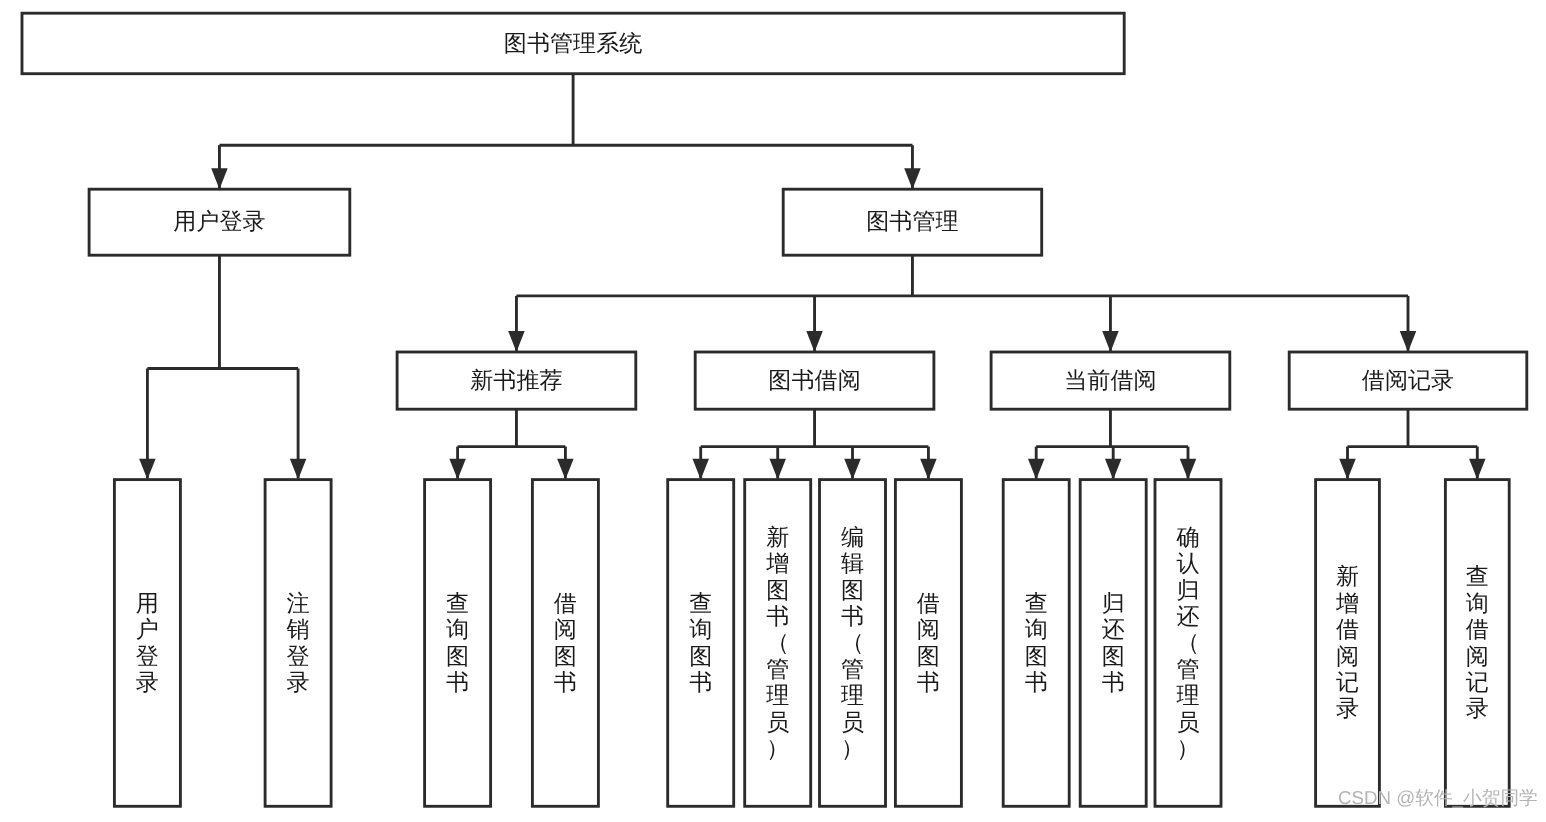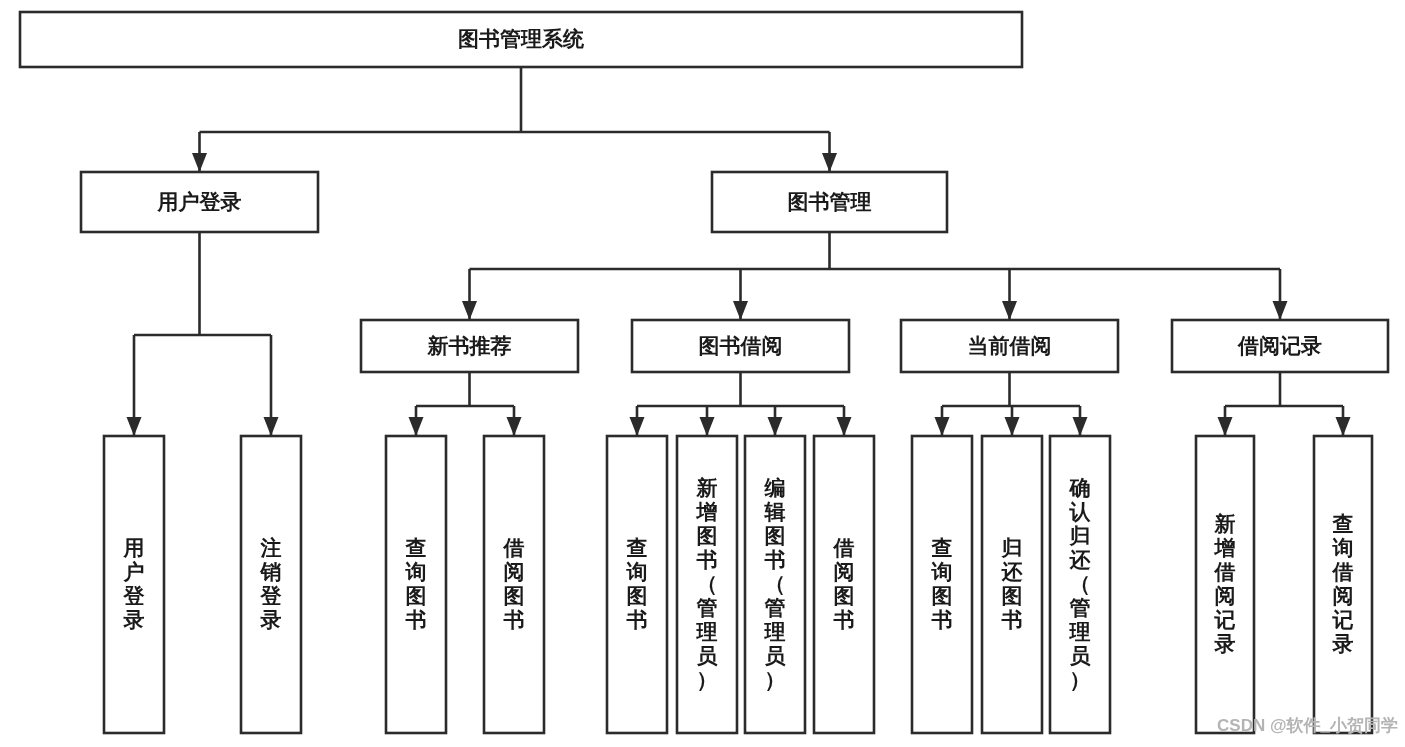--- a/index.html
+++ b/index.html
@@ -11,21 +11,20 @@
     width: 1405px;
     height: 747px;
     font-family: "Liberation Sans", "DejaVu Sans", sans-serif;
     overflow: hidden;
     position: relative;
   }
   #diagram-root {
     position: relative;
     width: 1405px;
     height: 747px;
-    font-weight: bold;
   }
   svg.diagram-canvas {
     position: absolute;
     top: 0;
     left: 0;
     width: 1405px;
     height: 747px;
   }
   .node-box {
     fill: #ffffff;

